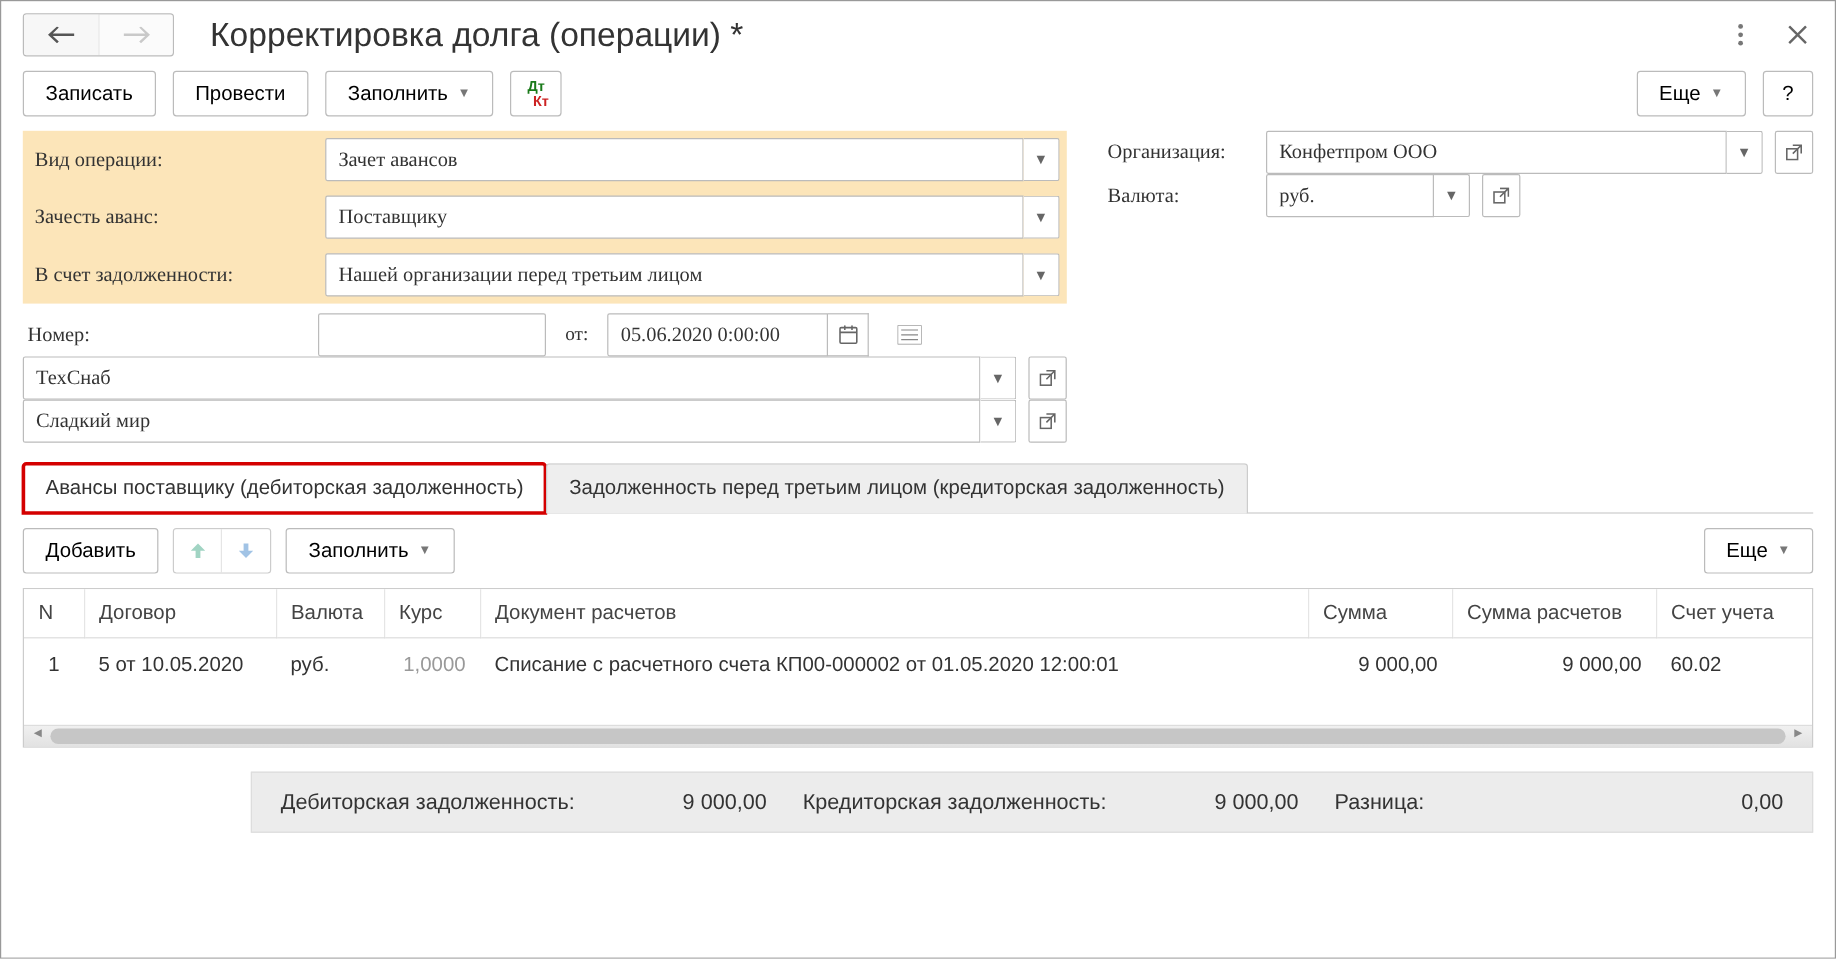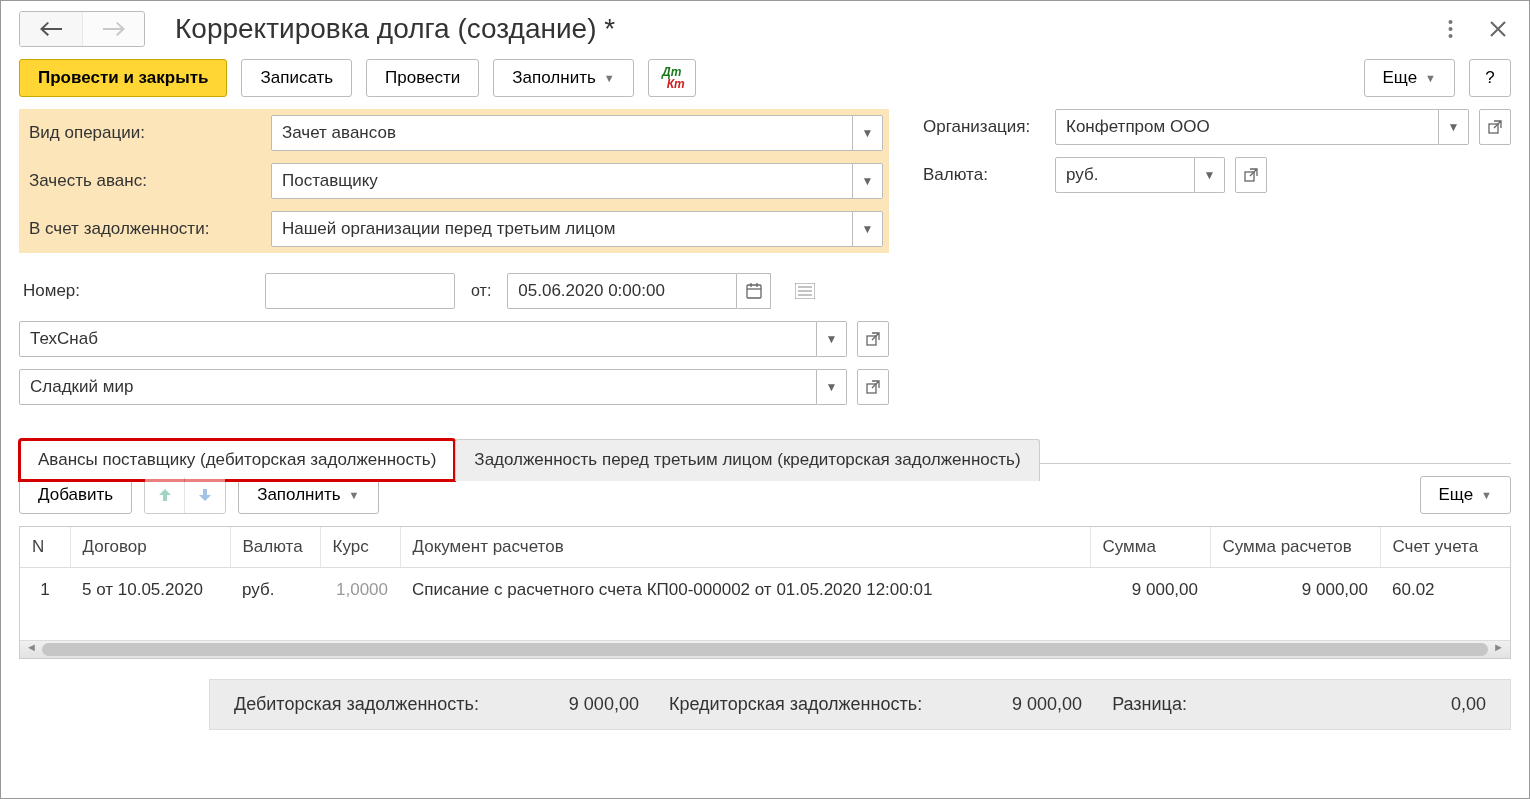--- a/index.html
+++ b/index.html
@@ -14,36 +14,36 @@
   .title-right { margin-left:auto; display:flex; gap:22px; align-items:center; }
   .icon-btn-sm { width:26px; height:26px; display:flex; align-items:center; justify-content:center; cursor:pointer; color:#555; font-size:20px;}
 
   .toolbar { display:flex; align-items:center; gap:14px; padding: 4px 0 12px 0; }
   .btn { height:38px; padding: 0 18px; display:inline-flex; align-items:center; justify-content:center; background:#fff; border:1px solid #bbb; border-radius:3px; cursor:pointer; font-size:17px; gap:8px;}
   .btn.primary { background:#ffd633; border-color:#c9a600; font-weight:bold; }
   .btn.icon-only { padding: 0 10px; }
   .spacer { flex:1; }
 
   .form-area { display:flex; gap:30px; padding-bottom:8px; }
-  .form-left, .form-right { display:flex; flex-direction:column; gap:12px; }
+  .form-left, .form-right { display:flex; flex-direction:column; gap:0;font-family:Liberation Serif, serif; }
   .form-left { flex: 0 0 870px; }
   .form-right { flex:1; }
   .row { display:flex; align-items:center; gap:6px; }
   .label { width:240px; padding:8px 4px; font-size:17px; }
   .form-right .label { width:130px; }
   .input { height:36px; border:1px solid #bbb; border-radius:2px; padding:0 10px; font-size:17px; background:#fff; display:flex; align-items:center; overflow:hidden; white-space:nowrap;}
   .combo { display:flex; flex:1; }
   .combo .input { flex:1; border-radius:2px 0 0 2px; }
   .combo .drop { width:30px; height:36px; border:1px solid #bbb; border-left:none; border-radius:0 2px 2px 0; display:flex; align-items:center; justify-content:center; background:#fff; cursor:pointer; font-size:12px; color:#666;}
   .open-btn { width:32px; height:36px; border:1px solid #bbb; border-radius:2px; display:flex; align-items:center; justify-content:center; background:#fff; cursor:pointer; margin-left:4px; font-size:13px; color:#555;}
 
   .hl-block { background:#fce5b9; padding:6px 6px; margin-bottom:8px; display:flex; flex-direction:column; gap:12px; }
 
   .tabs { display:flex; border-bottom:1px solid #ccc; margin-top:8px;}
-  .tab { padding:10px 18px; border:1px solid #ccc; border-bottom:none; background:#eee; cursor:pointer; font-size:17px; position:relative; top:18px; border-radius:3px 3px 0 0;}
+  .tab { padding:10px 18px; border:1px solid #ccc; border-bottom:none; background:#eee; cursor:pointer; font-size:17px; position:relative; top:1px; border-radius:3px 3px 0 0;}
   .tab.active { background:#fff; border-bottom:1px solid #fff; }
   .tab.highlight { outline:3px solid #d40000; outline-offset:-2px; }
 
   .grid-toolbar { display:flex; align-items:center; gap:12px; padding:12px 0; }
   .table-wrap { border:1px solid #ccc; }
   table.grid { width:100%; border-collapse:collapse; font-size:17px; }
   table.grid th { text-align:left; font-weight:400; padding:10px 12px; border-bottom:1px solid #ddd; background:#fff; color:#444;}
   table.grid td { padding:12px 12px; }
   .num-col { width:50px; text-align:center; }
   .right { text-align:right; }
@@ -71,47 +71,46 @@
         <svg width="22" height="14" viewBox="0 0 22 14">
             <path d="M22 6H4l5-5L7.5 0 0 7l7.5 7L9 12.5 4 8h18z" fill="#555"></path>
           </svg>
       </div>
       <div class="nav-btn" style="opacity:.45">
         <svg width="22" height="14" viewBox="0 0 22 14">
             <path d="M0 6h18l-5-5L14.5 0 22 7l-7.5 7L13 12.5l5-4.5H0z" fill="#888"></path>
           </svg>
       </div>
     </div>
-    <div class="title-text">Корректировка долга (создание) *</div>
+    <div class="title-text">Корректировка долга (операции) *</div>
     <div class="title-right">
       <div class="icon-btn-sm">
         <svg width="5" height="20" viewBox="0 0 5 20">
             <circle cx="2.5" cy="3" r="2" fill="#777"></circle>
             <circle cx="2.5" cy="10" r="2" fill="#777"></circle>
             <circle cx="2.5" cy="17" r="2" fill="#777"></circle>
           </svg>
       </div>
       <div class="icon-btn-sm">
         <svg width="16" height="16" viewBox="0 0 16 16">
             <path d="M1 1l14 14M15 1L1 15" stroke="#666" stroke-width="2"></path>
           </svg>
       </div>
     </div>
   </div>
 
   <div class="toolbar">
-    <button class="btn primary">Провести и закрыть</button>
     <button class="btn">Записать</button>
     <button class="btn">Провести</button>
     <button class="btn">
       <span>Заполнить</span>
       <span style="font-size:11px;color:#777">▼</span>
     </button>
     <button class="btn icon-only">
-      <span style="font-size:12px;line-height:1;font-style:italic;"><span style="color:#1a7a1a;font-weight:bold;">Дт</span><br><span style="color:#c22;font-weight:bold;margin-left:8px;margin-top:36px;">Кт</span></span>
+      <span style="font-size:12px;line-height:1;"><span style="color:#1a7a1a;font-weight:bold;">Дт</span><br><span style="color:#c22;font-weight:bold;margin-left:8px;margin-top:36px;">Кт</span></span>
     </button>
     <div class="spacer"></div>
     <button class="btn">
       <span>Еще</span>
       <span style="font-size:11px;color:#777">▼</span>
     </button>
     <button class="btn" style="width:42px;padding:0;">?</button>
   </div>
 
   <div class="form-area">
@@ -139,21 +138,21 @@
             <div class="drop">▼</div>
           </div>
         </div>
       </div>
 
       <div class="row">
         <div class="label">Номер:</div>
         <div class="input" style="width:190px"></div>
         <div style="padding:0 10px">от:</div>
         <div style="display:flex">
-          <div class="input" style="width:230px;border-radius:2px 0 0 2px">05.06.2020  0:00:00</div>
+          <div class="input" style="width:184px;border-radius:2px 0 0 2px">05.06.2020  0:00:00</div>
           <div class="drop" style="width:34px;height:36px;border:1px solid #bbb;border-left:none;display:flex;align-items:center;justify-content:center;background:#fff;cursor:pointer">
             <svg width="16" height="16" viewBox="0 0 16 16">
                 <rect x="1" y="2" width="14" height="13" rx="1" fill="none" stroke="#666" stroke-width="1.3"></rect>
                 <line x1="1" y1="6" x2="15" y2="6" stroke="#666" stroke-width="1.3"></line>
                 <line x1="5" y1="0" x2="5" y2="4" stroke="#666" stroke-width="1.3"></line>
                 <line x1="11" y1="0" x2="11" y2="4" stroke="#666" stroke-width="1.3"></line>
               </svg>
           </div>
         </div>
         <div style="margin-left:18px;cursor:pointer">

